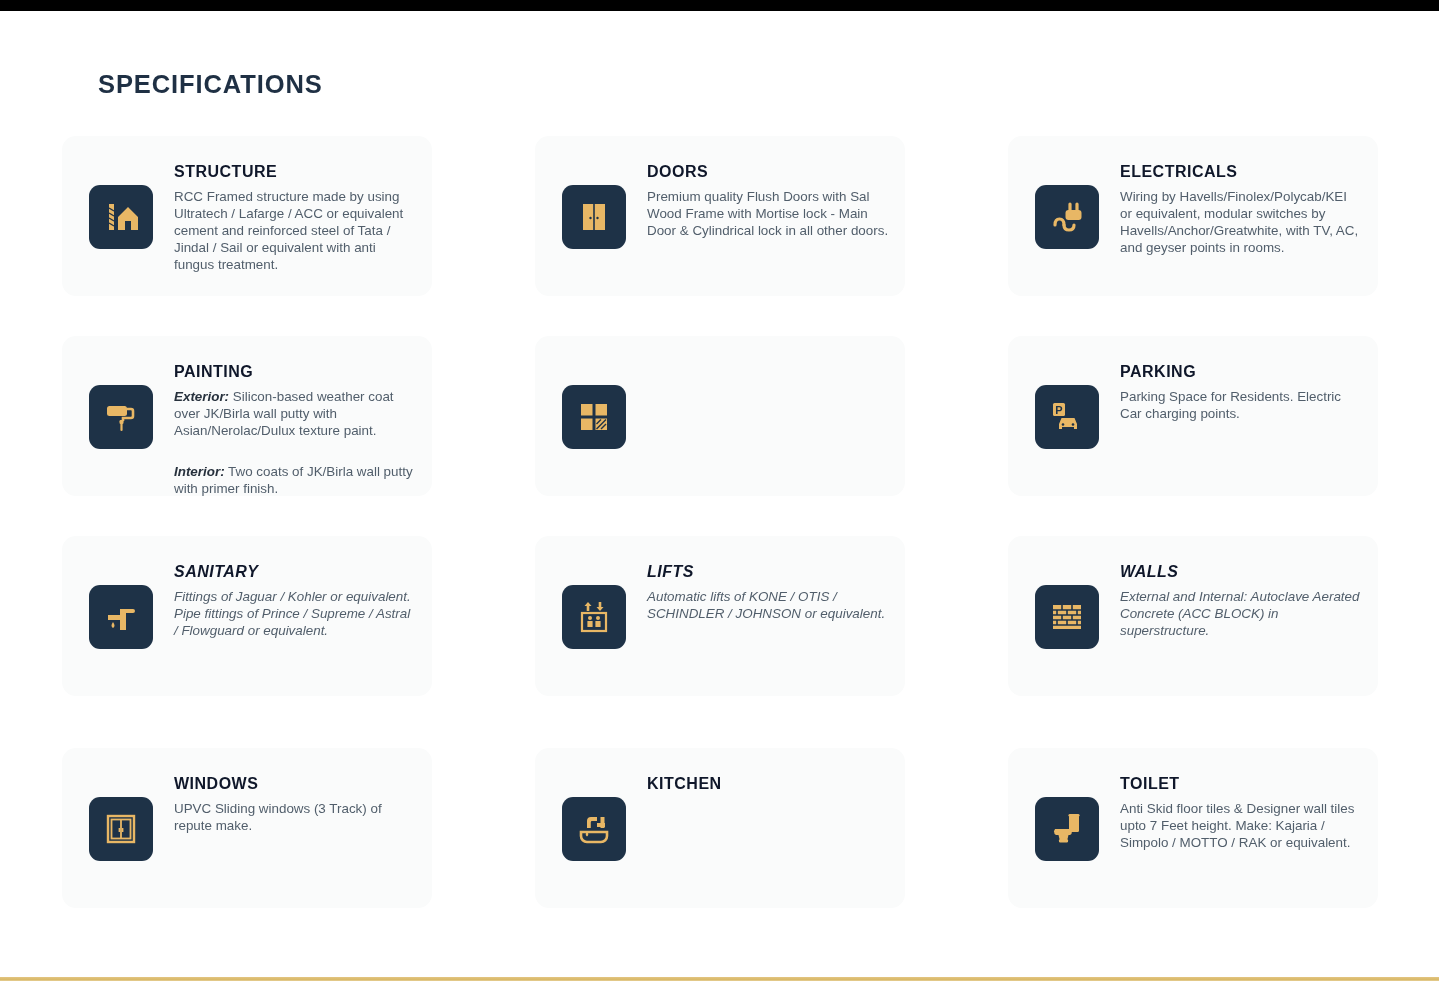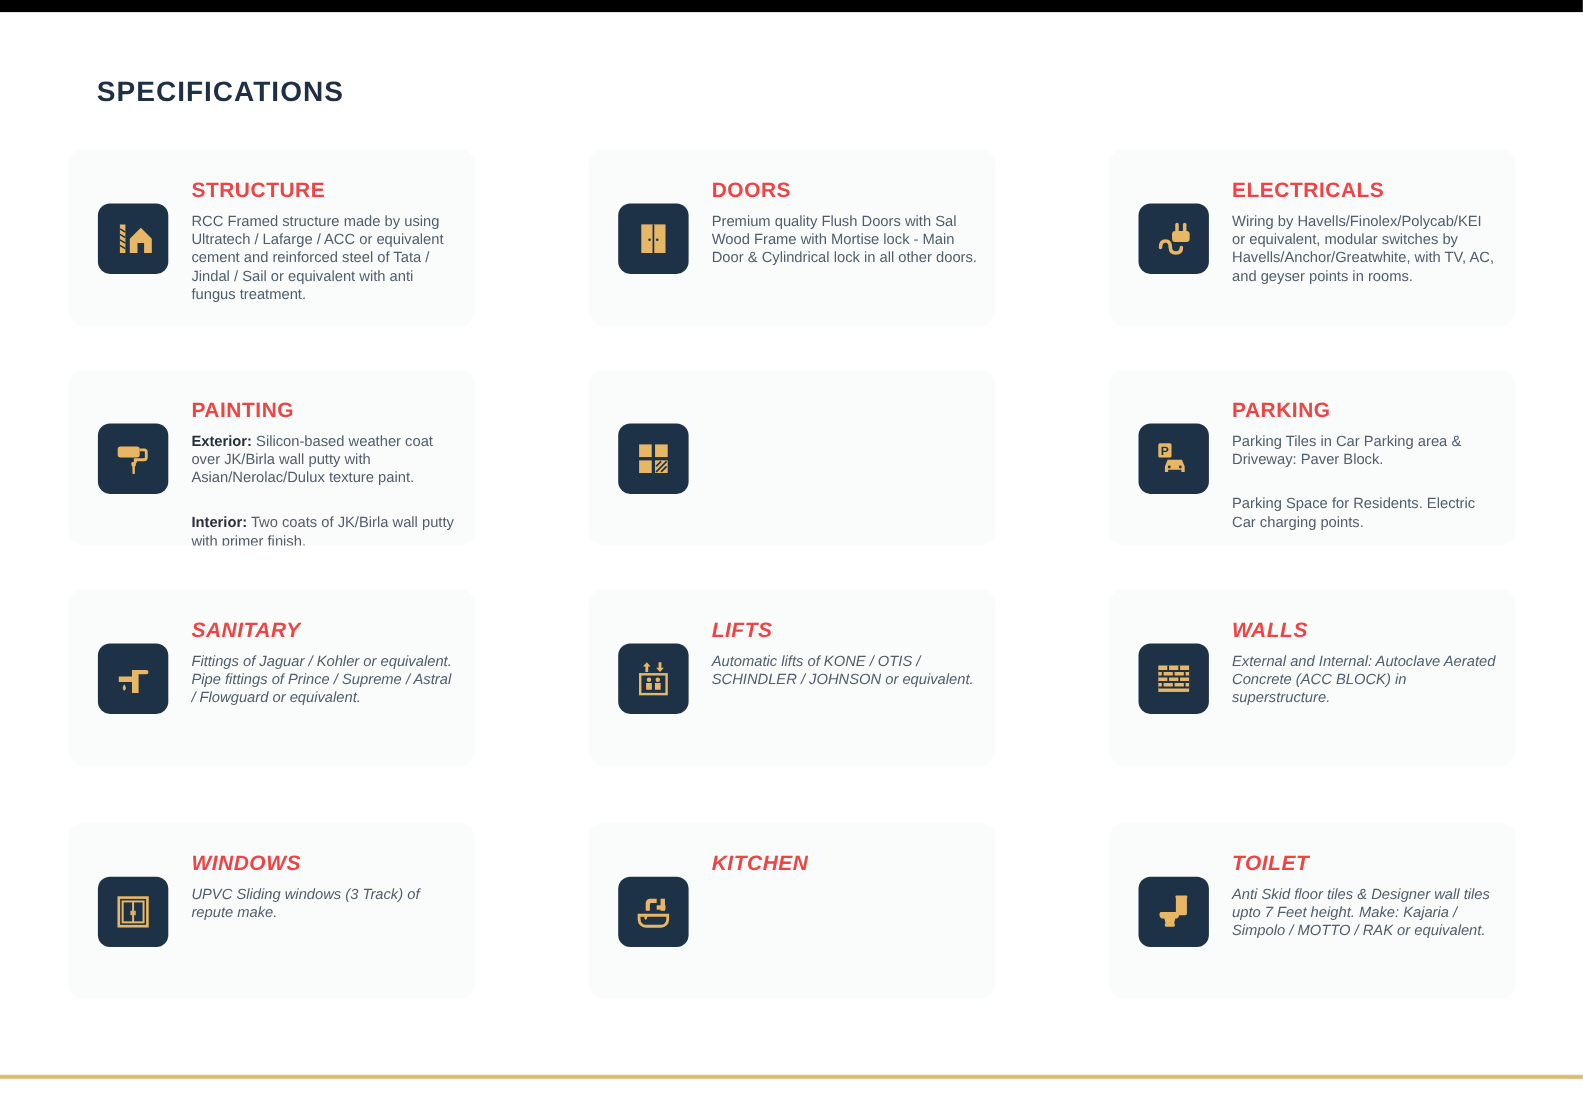--- a/index.html
+++ b/index.html
@@ -39,21 +39,21 @@
   .content {
     position: absolute;
     top: 11px; left: 0;
     width: 1439px;
     height: 966px;
     padding: 0;
   }
 
   .section-title {
     position: absolute;
-    left: 88px;
+    left: 98px;
     top: 59px;
     font-size: 25.5px;
     font-weight: bold;
     letter-spacing: 0.9px;
     color: #1f3044;
     font-family: "Liberation Sans", sans-serif;
     text-align: right;
   }
 
   .grid {
@@ -71,21 +71,21 @@
     border-radius: 14px;
     position: relative;
     overflow: hidden;
   }
   .card.c1 { grid-column: 1; }
   .card.c2 { grid-column: 3; }
   .card.c3 { grid-column: 5; }
   .card.r1 { grid-row: 1; }
   .card.r2 { grid-row: 3; }
   .card.r3 { grid-row: 5; }
-  .card.r4 { grid-row: 7; font-style: italic; }
+  .card.r4 { grid-row: 7; }
 
   .card-inner {
     position: absolute;
     left: 0; top: 0;
     width: 100%;
     display: flex;
     align-items: flex-start;
   }
 
   .icon-tile {
@@ -101,38 +101,38 @@
   }
   .icon-tile svg { display: block; }
 
   .card-body {
     margin-left: 21px;
     padding-right: 16px;
     flex: 1 1 auto;
   }
 
   .card-title {
-    font-size: 19px;
+    font-size: 16px;
     font-weight: bold;
     letter-spacing: 0.5px;
-    color: #ef4444;
+    color: #0f172a;
     line-height: 1.15;
     white-space: nowrap;
   }
 
   .card-desc {
     margin-top: 8px;
     font-size: 13.4px;
     line-height: 16.8px;
     color: #515e6b;
     font-family: "Liberation Sans", sans-serif;
   }
   .card-desc p { margin: 0; }
   .card-desc p + p { margin-top: 24px; }
-  .card-desc b { color: #27313d; font-weight: bold; }
+  .card-desc b { color: #27313d; font-weight: bold; font-style: italic; }
 
   
   .card.r1 .card-inner { top: 27px; }
   .card.r2 .card-inner { top: 27px; }
   .card.r3 .card-inner { top: 27px; font-style: italic; }
   .card.r4 .card-inner { top: 27px; }
 
   
   .icon-tile { margin-top: 22px; }
 </style>
@@ -259,21 +259,20 @@
               <rect x="5" y="5" width="12" height="13" rx="1.5" fill="#e8b765"></rect>
               <text x="11" y="15.6" font-family="Liberation Sans, sans-serif" font-size="11" font-weight="bold" fill="#1e3247" text-anchor="middle">P</text>
               <path d="M11 26 l2.5 -6 h13 l2.5 6 v5 h-3 v-2 h-12 v2 h-3 z" fill="#e8b765"></path>
               <circle cx="15" cy="26.5" r="1.3" fill="#1e3247"></circle>
               <circle cx="25" cy="26.5" r="1.3" fill="#1e3247"></circle>
             </svg>
           </div>
           <div class="card-body">
             <div class="card-title">PARKING</div>
             <div class="card-desc">
-              <p><span>Parking Tiles in Car Parking area &amp; Driveway: Paver Block.</span></p>
               <p><span>Parking Space for Residents. Electric Car charging points.</span></p>
             </div>
           </div>
         </div>
       </div>
 
       <div class="card c1 r3">
         <div class="card-inner">
           <div class="icon-tile">
             <svg width="38" height="38" viewBox="0 0 38 38">

